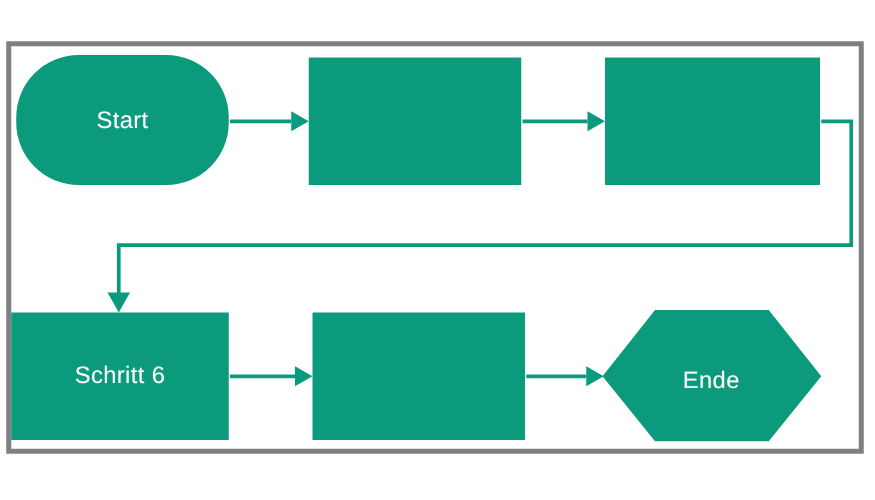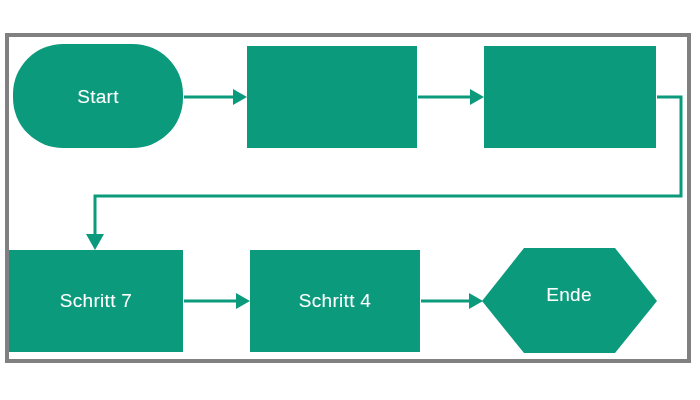--- a/index.html
+++ b/index.html
@@ -99,17 +99,16 @@
       <rect x="9" y="250" width="174" height="102" fill="#0b9b7c"></rect>
 
       <rect x="250" y="250" width="170" height="102" fill="#0b9b7c"></rect>
 
       <polygon points="524,248 615,248 657,301 615,353 524,353 482,301" fill="#0b9b7c"></polygon>
 
     </g>
   </svg>
 
   <div class="node-label" style="left:98px;  top:97px;">Start</div>
-  <div class="node-label" style="left:96px;  top:301px;">Schritt 7</div>
-  <div class="node-label" style="left:335px; top:301px;">Schritt 4</div>
-  <div class="node-label" style="left:569px; top:295px;">Ende</div>
+  <div class="node-label" style="left:96px;  top:301px;">Schritt 6</div>
+  <div class="node-label" style="left:569px; top:305px;">Ende</div>
 
 </div>
 
 </body></html>

